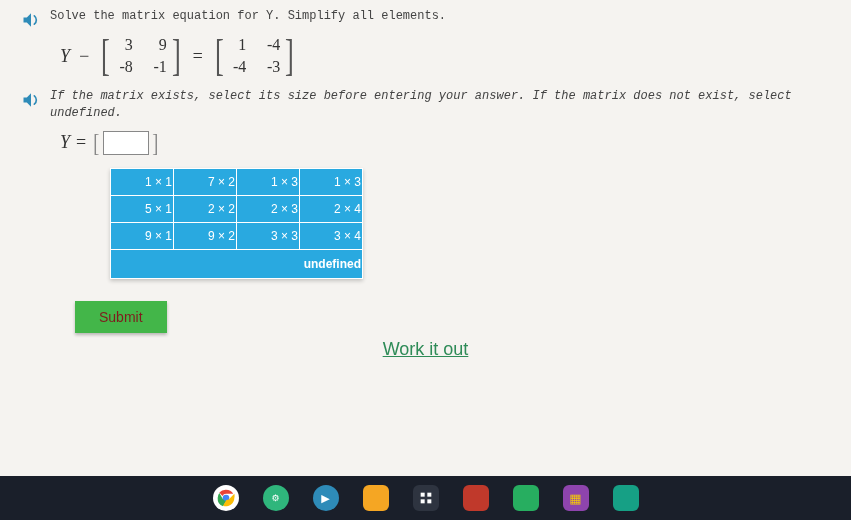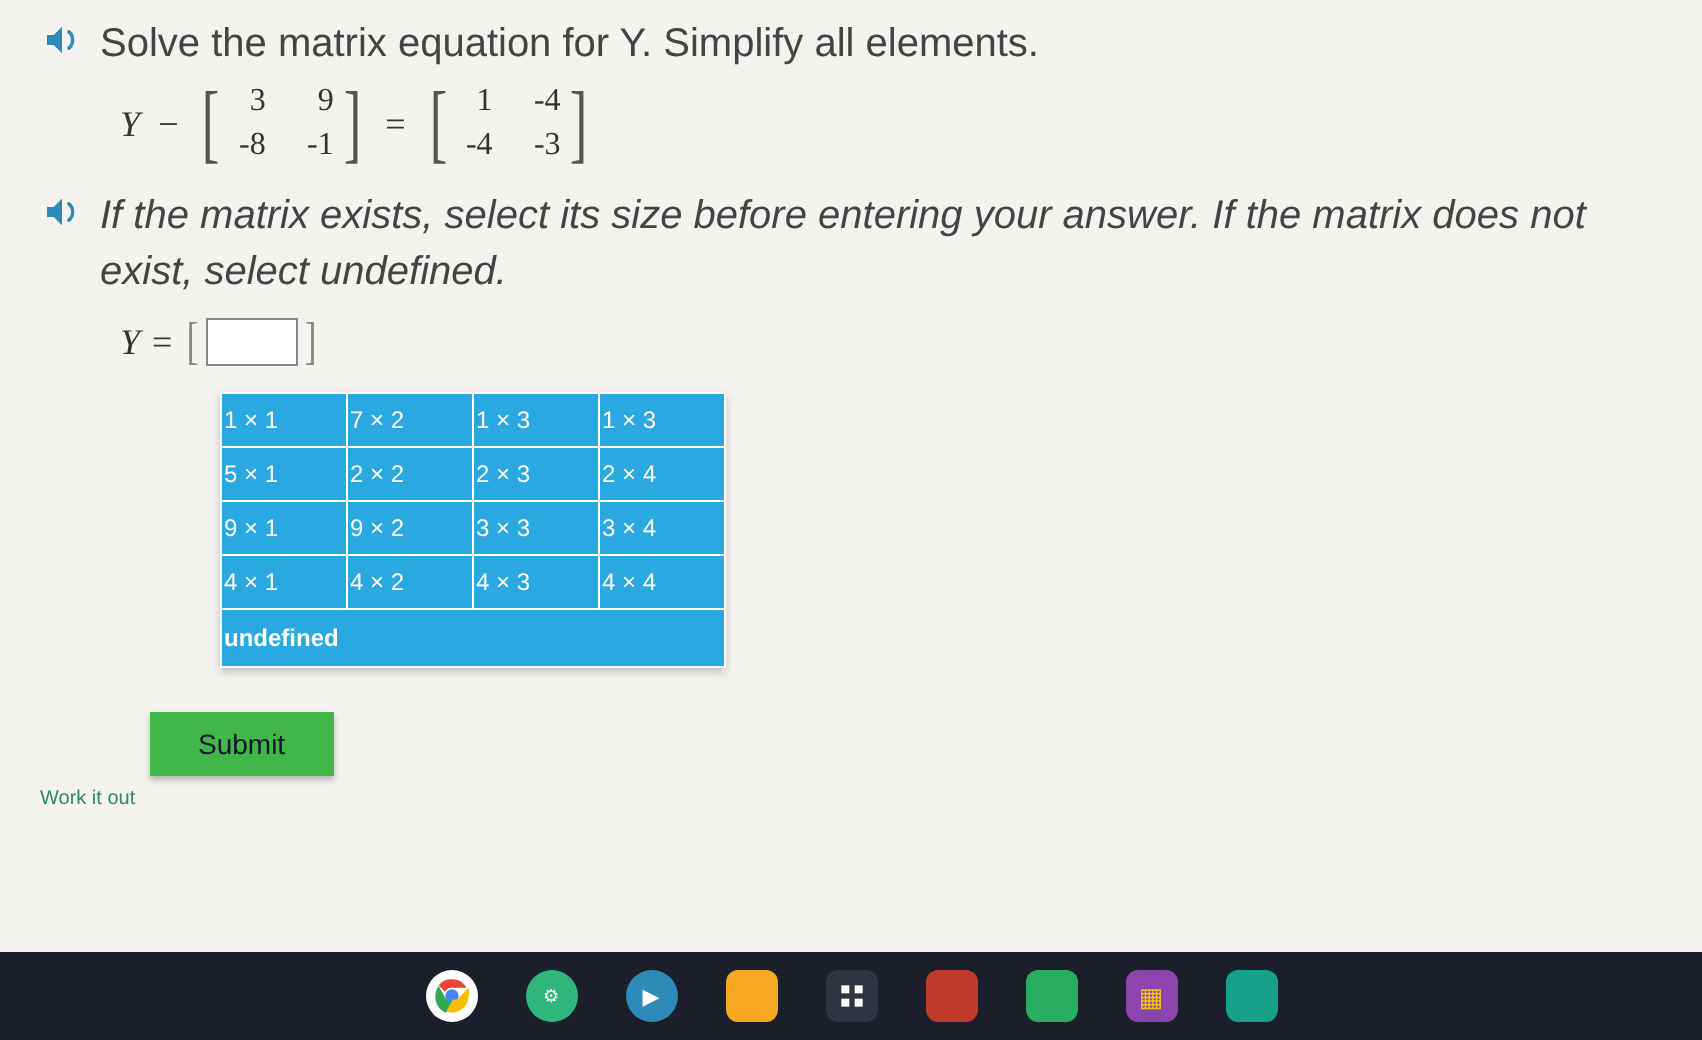--- a/index.html
+++ b/index.html
@@ -21,23 +21,24 @@
     margin-bottom: 6px;
   }
   .sound-icon {
     width: 22px;
     height: 20px;
     margin-right: 8px;
     flex: 0 0 auto;
     margin-top: 2px;
   }
   .prompt-text {
-    font-size: 20px;
+    font-size: 12px;
     color: #444;
     line-height: 1.4;
+    font-family: Liberation Mono, monospace;
   }
   .italic {
     font-style: italic;
   }
   .equation {
     margin: 4px 0 12px 40px;
     font-family: "Times New Roman", serif;
     font-style: italic;
     font-size: 18px;
     display: flex;
@@ -94,44 +95,45 @@
     margin-left: 90px;
     border-collapse: collapse;
     box-shadow: 0 2px 4px rgba(0,0,0,0.2);
   }
   .size-table td {
     background: #29a9e0;
     color: #fff;
     font-size: 12px;
     width: 60px;
     height: 24px;
-    text-align: left;
+    text-align: right;
     border: 1px solid #fff;
     cursor: pointer;
   }
   .size-table .undefined-cell {
     background: #29a9e0;
     height: 26px;
     font-weight: bold;
   }
   .submit-btn {
     background: #43b649;
-    color: #0f172a;
+    color: #7f1d1d;
     border: none;
     padding: 8px 24px;
     font-size: 14px;
     margin: 22px 0 0 55px;
     cursor: pointer;
     box-shadow: 0 2px 3px rgba(0,0,0,0.25);
   }
   .work-link {
     color: #2e8b57;
-    text-align: left;
+    text-align: center;
     margin-top: 6px;
-    font-size: 10px;
+    font-size: 18px;
+    text-decoration: underline;
   }
   .taskbar {
     position: absolute;
     bottom: 0;
     left: 0;
     width: 851px;
     height: 44px;
     background: #1a1f2a;
     display: flex;
     align-items: center;
@@ -225,26 +227,20 @@
       <td>2 × 3</td>
       <td>2 × 4</td>
     </tr>
     <tr>
       <td>9 × 1</td>
       <td>9 × 2</td>
       <td>3 × 3</td>
       <td>3 × 4</td>
     </tr>
     <tr>
-      <td>4 × 1</td>
-      <td>4 × 2</td>
-      <td>4 × 3</td>
-      <td>4 × 4</td>
-    </tr>
-    <tr>
       <td colspan="4" class="undefined-cell">undefined</td>
     </tr>
   </tbody>
     </table>
 
   <button class="submit-btn">Submit</button>
 
   <div class="work-link">Work it out</div>
 </div>
 

